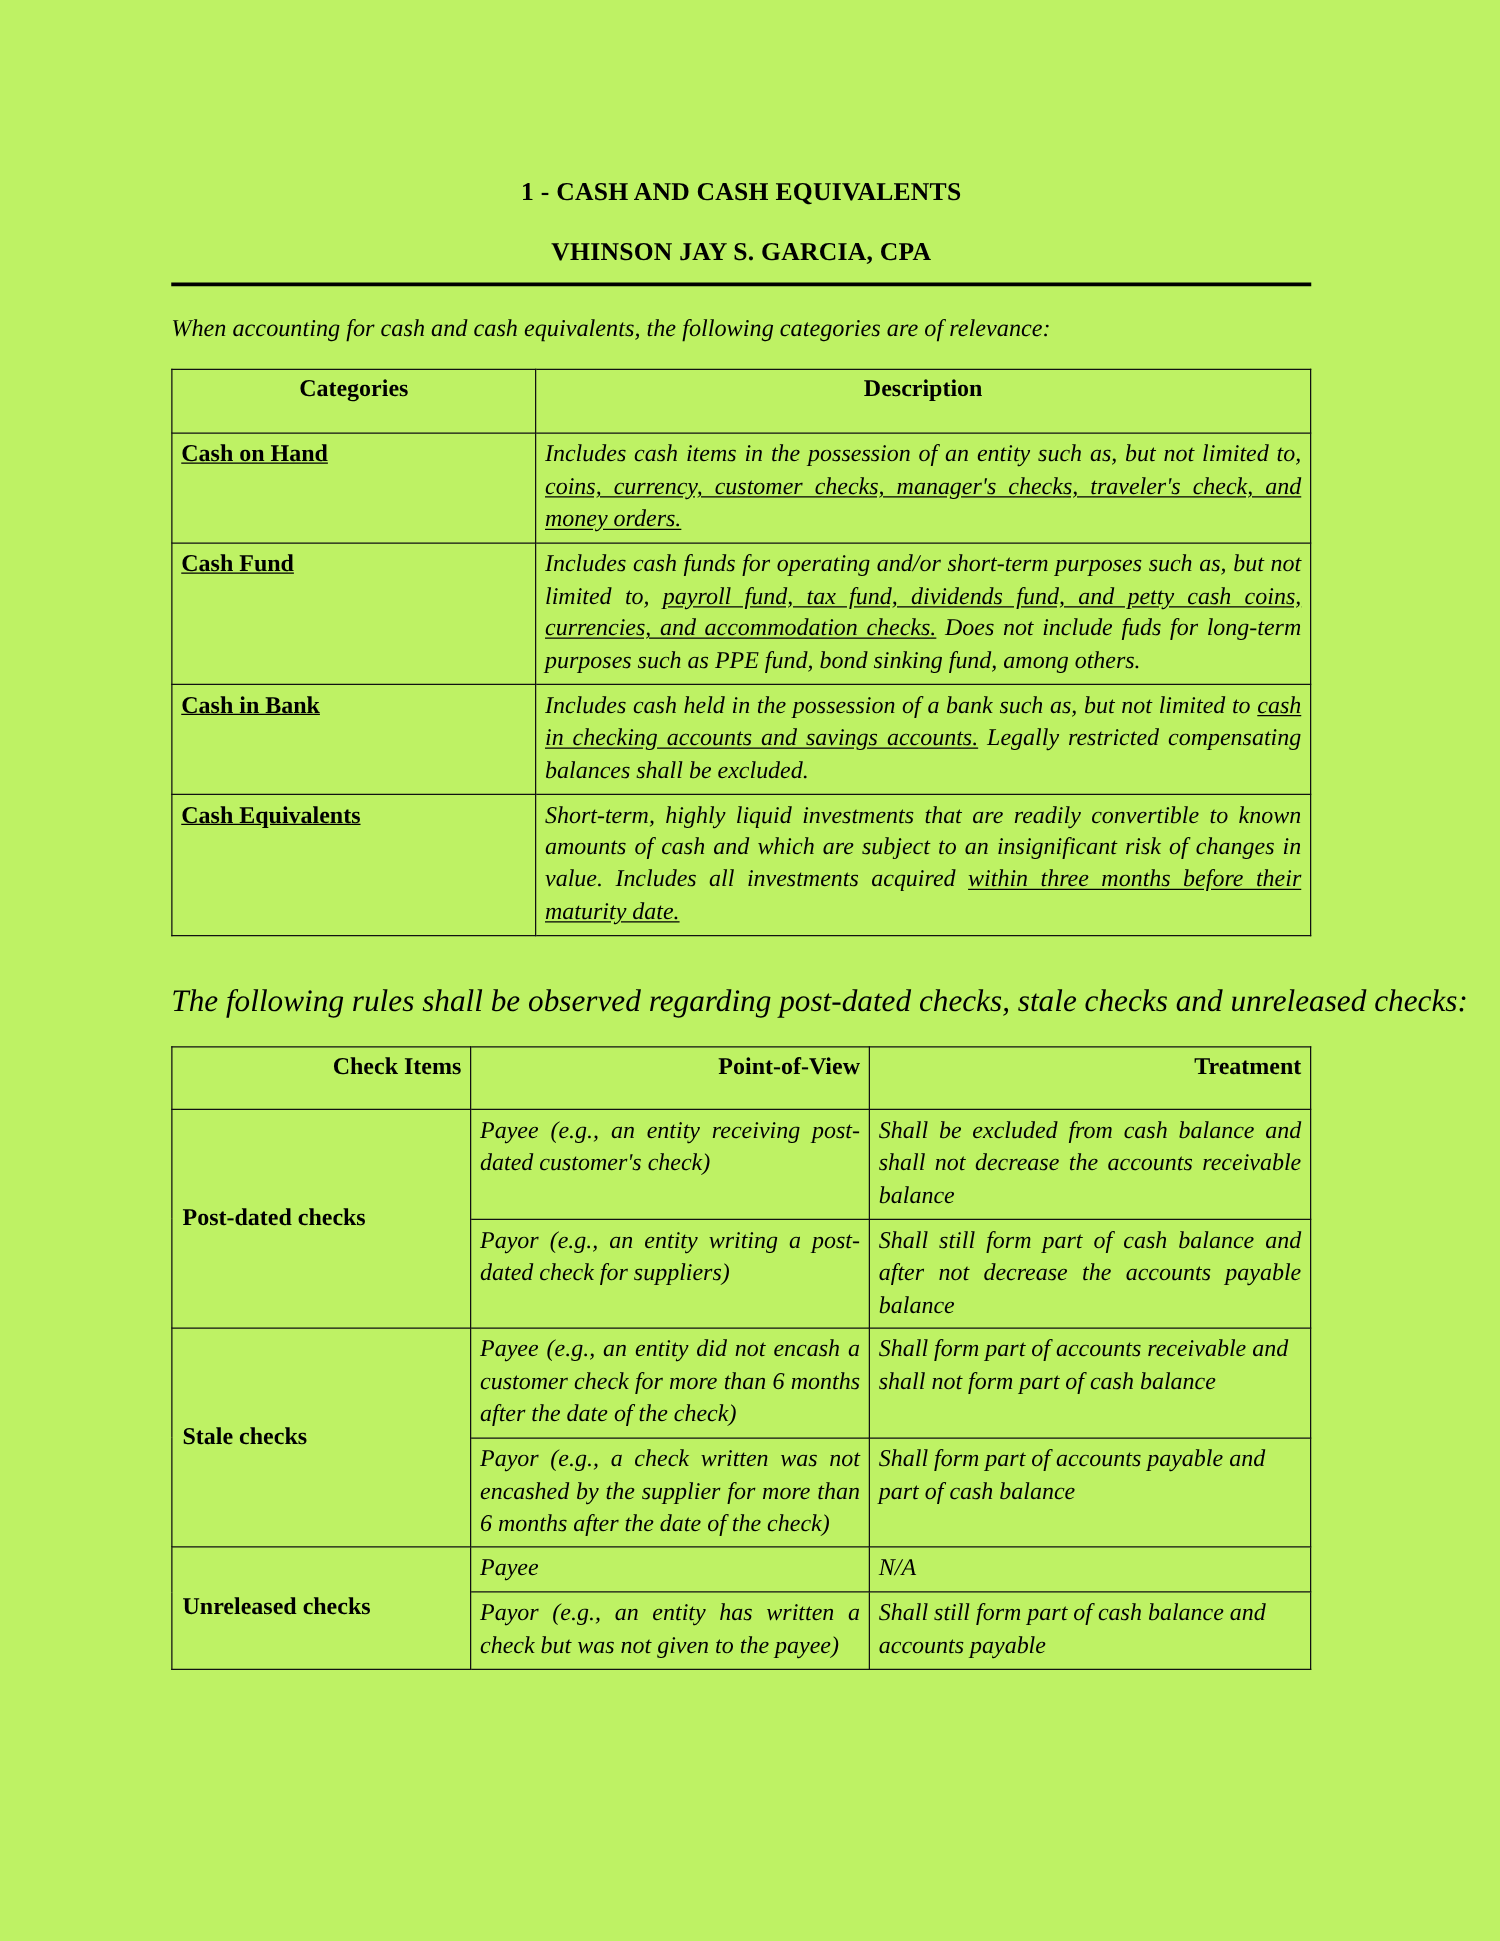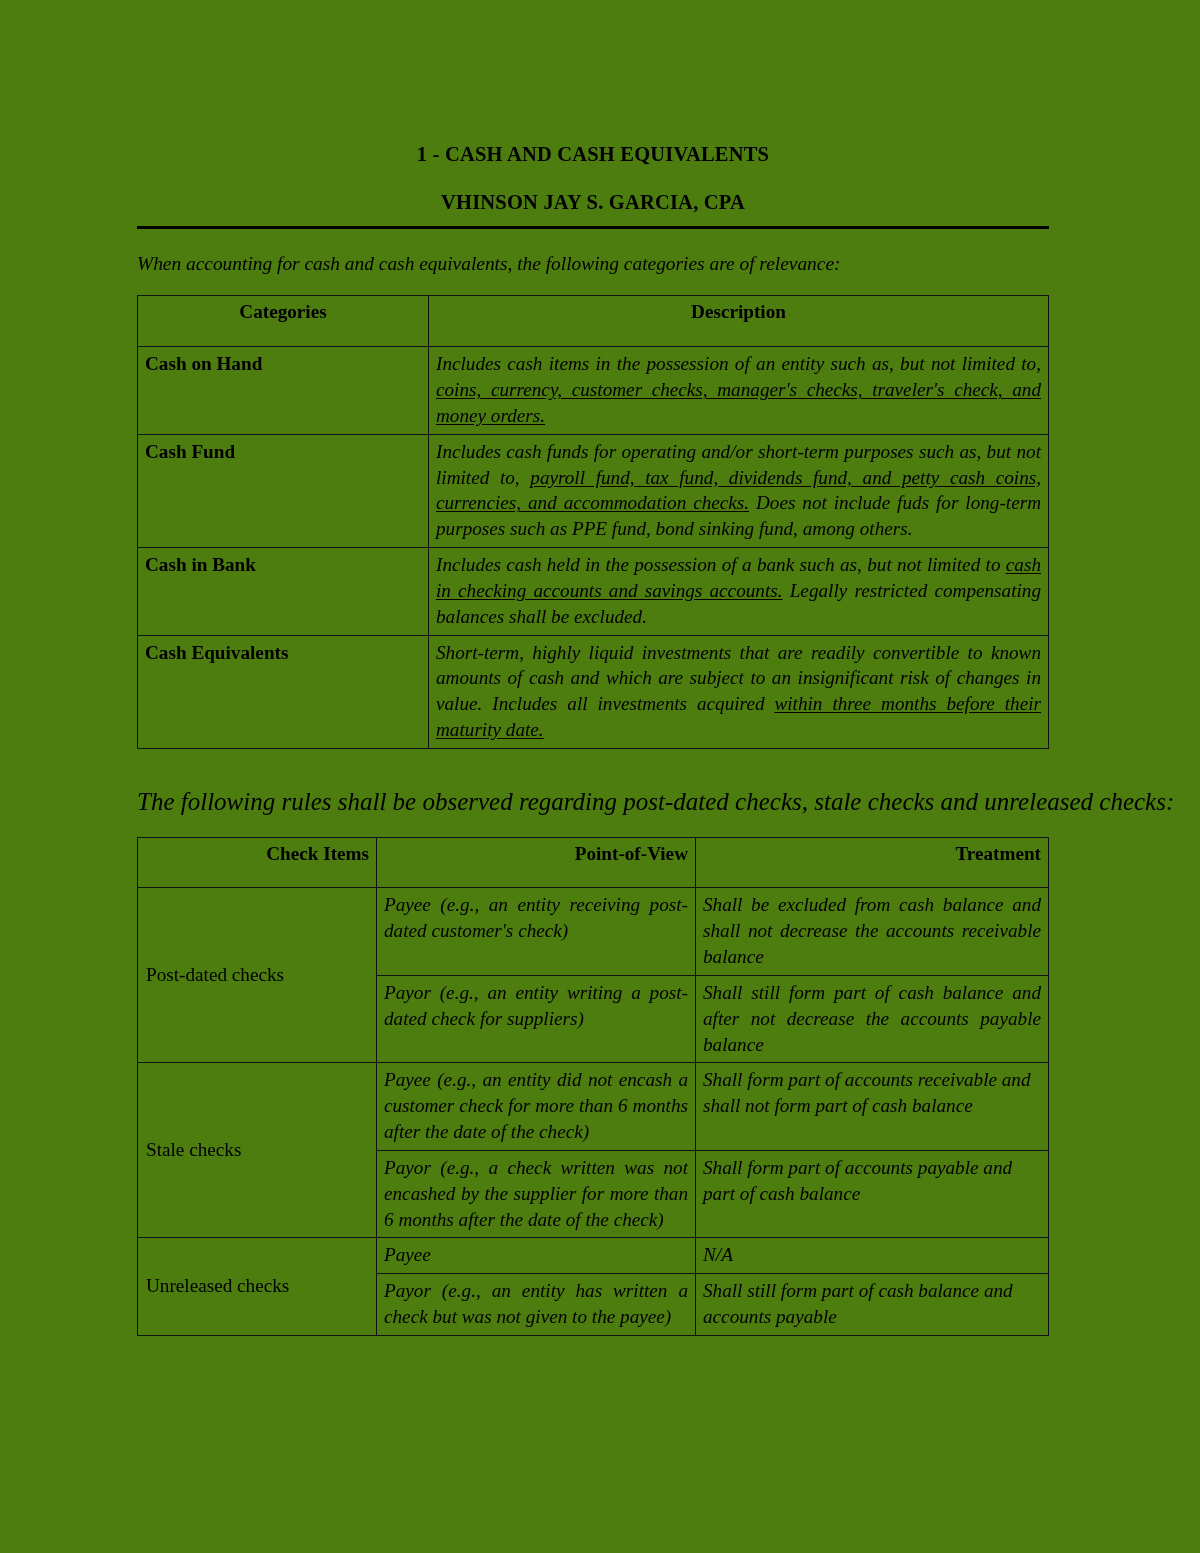--- a/index.html
+++ b/index.html
@@ -13,21 +13,21 @@
     font-family: "Liberation Serif", "DejaVu Serif", serif;
     color: #000000;
     -webkit-font-smoothing: antialiased;
   }
   .page {
     position: relative;
     width: 1200px;
     height: 1553px;
     box-sizing: border-box;
     padding: 0;
-    background: #4d7c0f;
+    background: #bef264;
   }
   .content {
     position: absolute;
     left: 137px;
     top: 132px;
     width: 912px;
   }
 
   
   .doc-title {
@@ -95,35 +95,36 @@
     font-style: normal;
     padding-top: 3px;
     padding-bottom: 21px;
   }
   .t1 th.cat-h { text-align: center; width: 276px; }
   .t1 th.desc-h { text-align: center; }
   .t1 td.cat-c {
     font-weight: bold;
     font-style: normal;
     width: 276px;
+    text-decoration: underline;
   }
   .t1 td.desc-c {
     font-style: italic;
     text-align: justify;
     text-justify: inter-word;
     hyphens: none;
   }
   .t1 td.desc-c p { margin: 0; }
 
   .t2 { margin-top: 16px; }
   .t2 th { text-align: right; }
   .t2 th.ci-h { width: 224px; }
   .t2 th.pov-h { width: 304px; }
   .t2 td.ci-c {
-    font-weight: normal;
+    font-weight: bold;
     font-style: normal;
     width: 224px;
     vertical-align: middle;
     padding-left: 8px;
   }
   .t2 td.pov-c {
     font-style: italic;
     width: 304px;
     text-align: justify;
     text-justify: inter-word;

